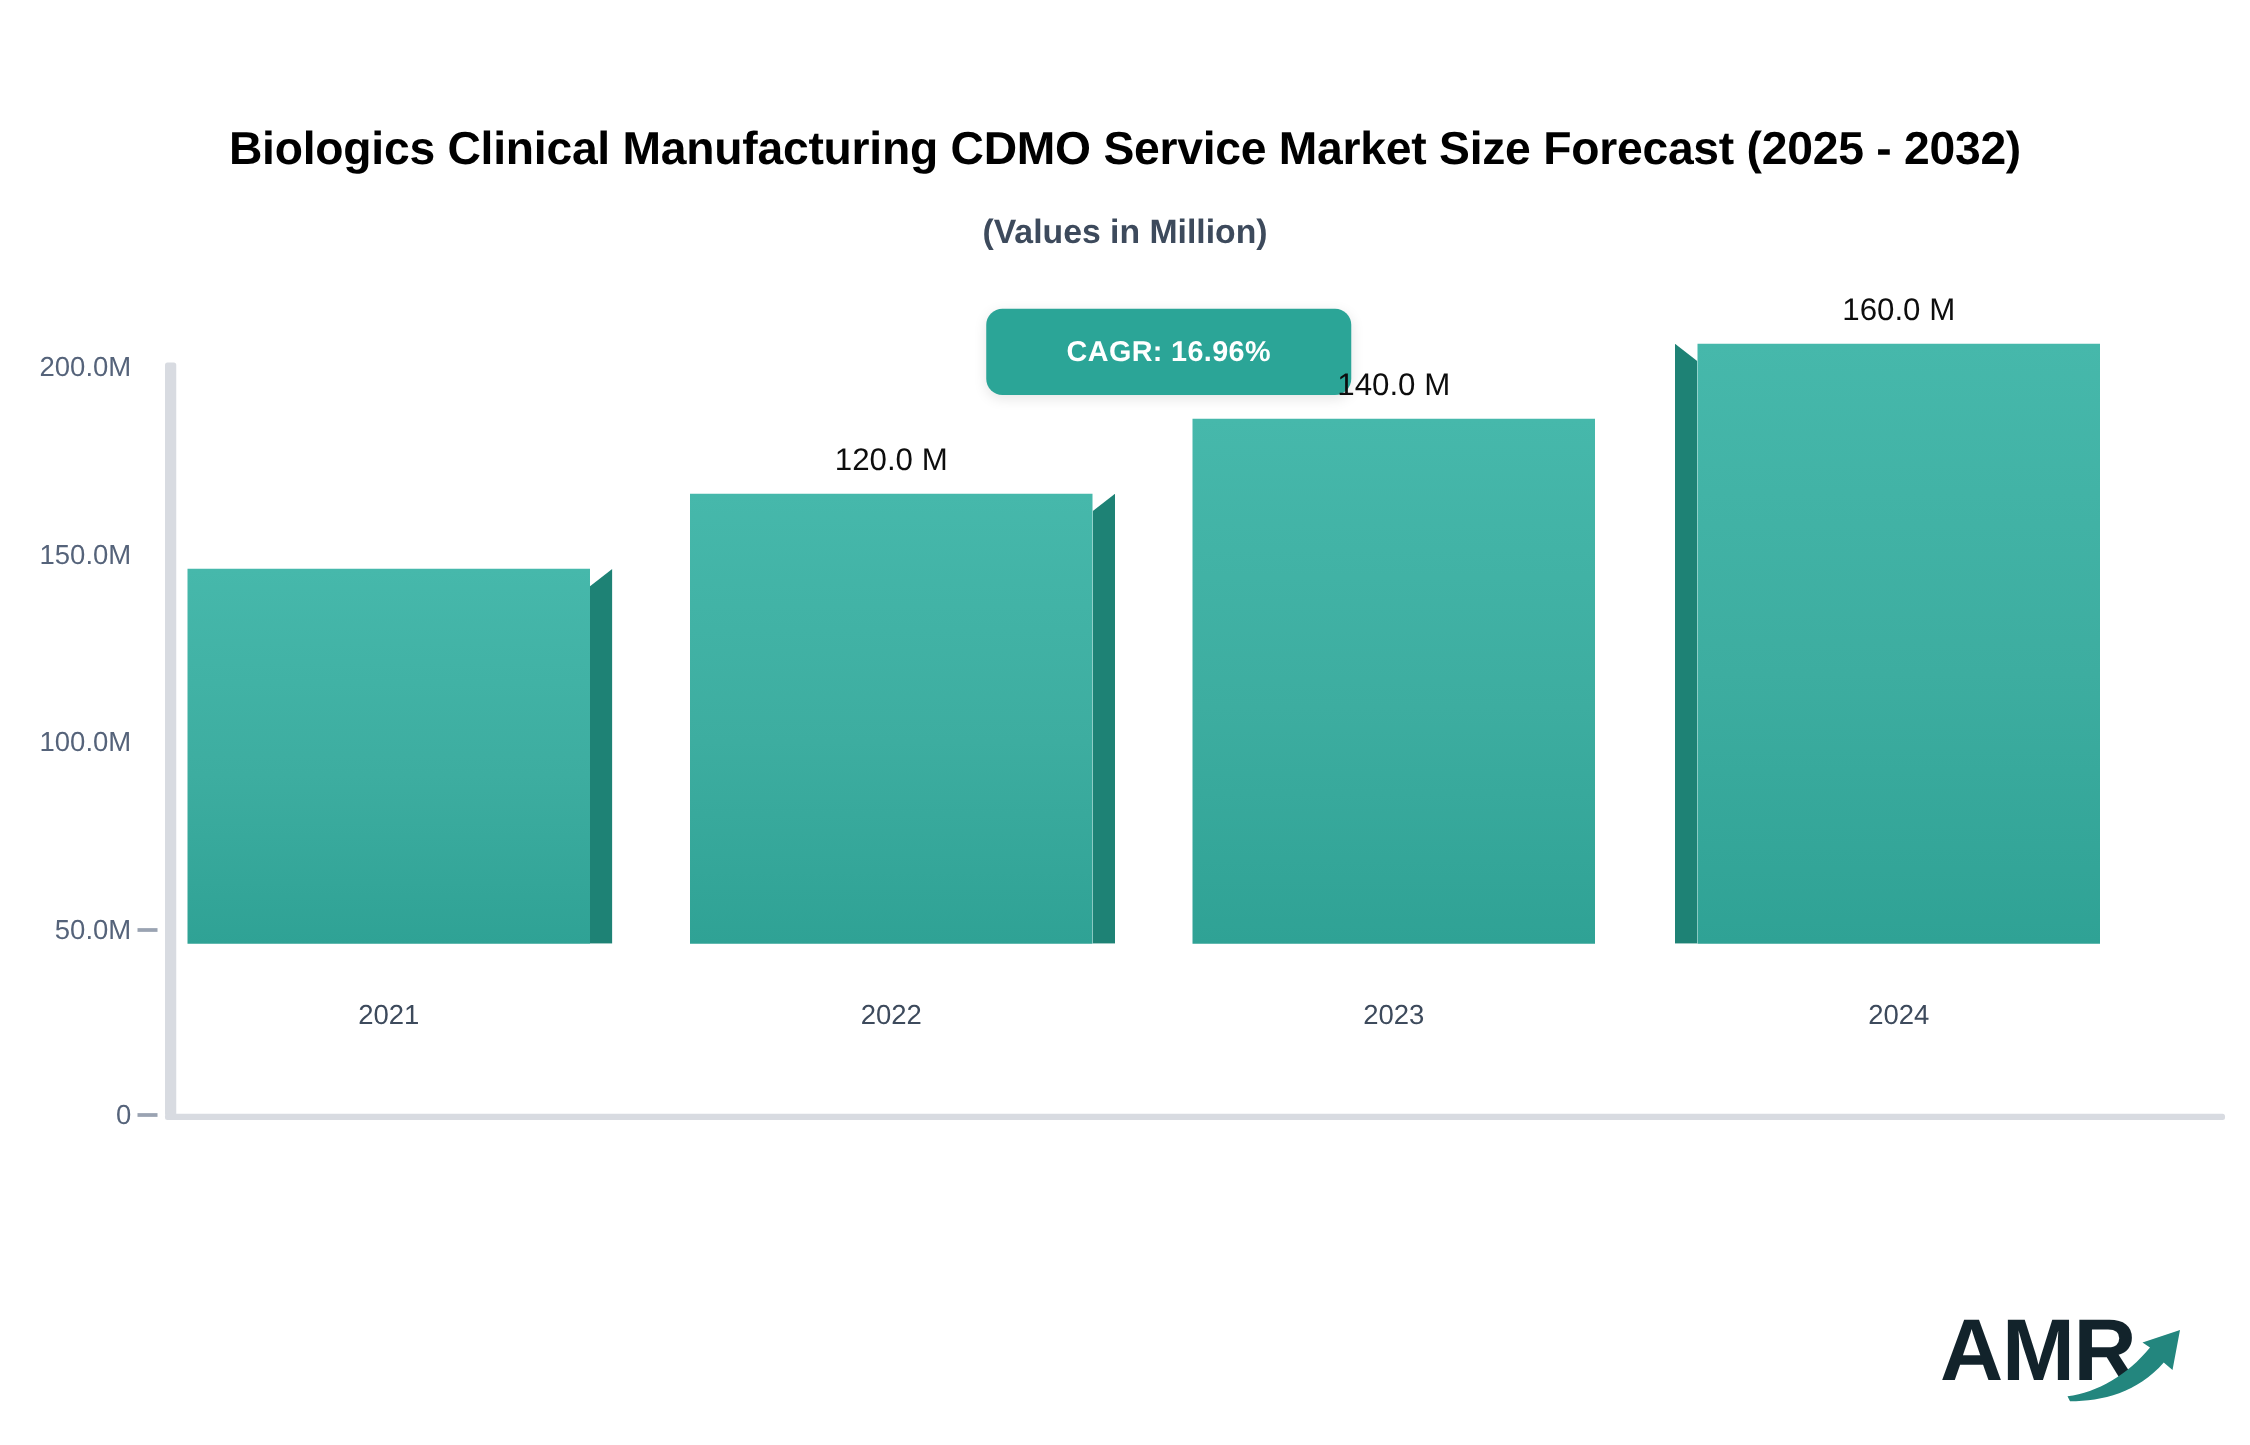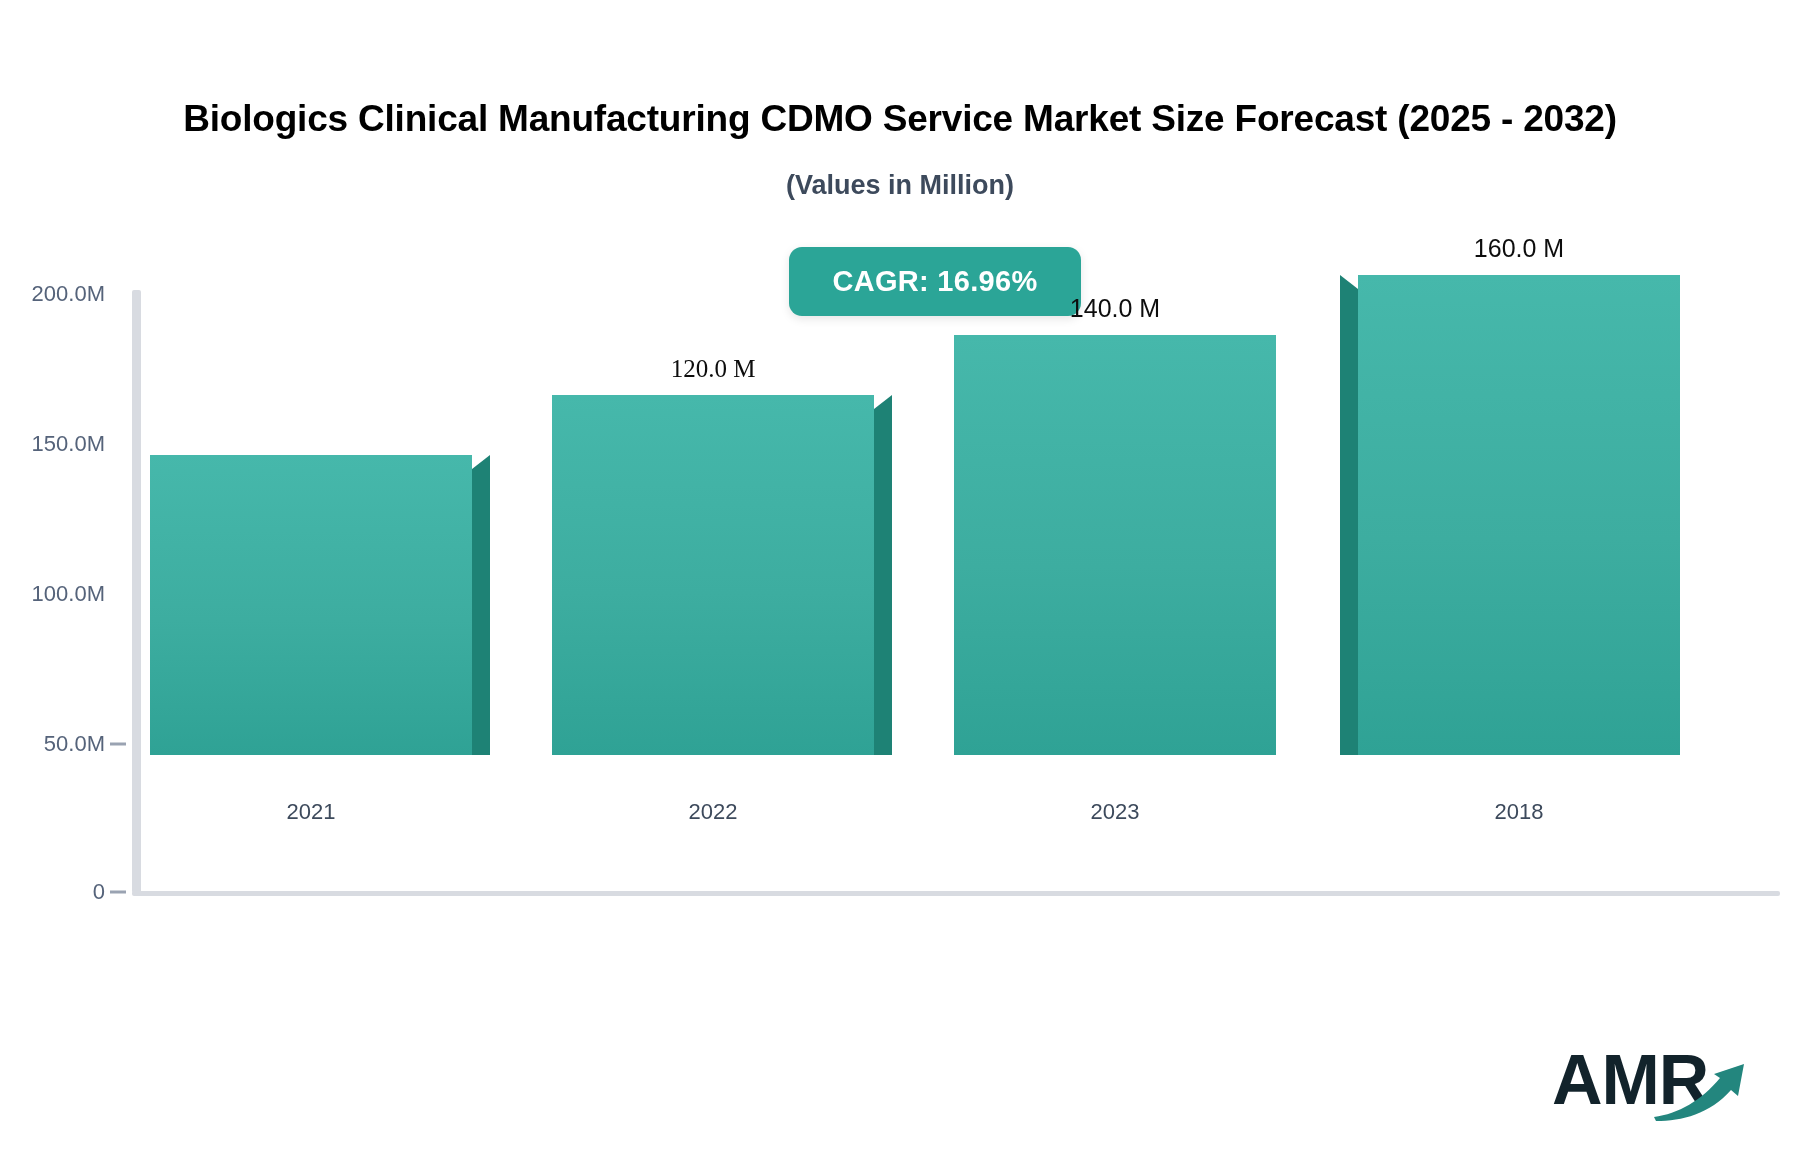--- a/index.html
+++ b/index.html
@@ -48,21 +48,21 @@
     height: 69px;
     border-radius: 13px;
     background: #2ba597;
     box-shadow: 0 3px 10px rgba(0,0,0,0.10);
     display: flex;
     align-items: center;
     justify-content: center;
   }
   #cagr-badge .cagr-text {
     color: #ffffff;
-    font-size: 29px;
+    font-size: 23px;
     font-weight: bold;
     letter-spacing: 0.3px;
   }
 
   
   #plot-area {
     position: absolute;
     left: 0;
     top: 0;
     width: 1800px;
@@ -193,35 +193,35 @@
 
   <div class="bar-group" style="left:150px; width:340px; height:600px;">
     <div class="bar-side right" style="left:322px; height:300px; clip-path: polygon(0 14px, 100% 0, 100% 100%, 0 100%);"></div>
     <div class="bar-front" style="width:322px; height:300px;"></div>
     <div class="bar-xlabel" style="bottom:-70px; width:322px;">2021</div>
   </div>
 
   <div class="bar-group" style="left:552px; width:340px; height:600px;">
     <div class="bar-side right" style="left:322px; height:360px; clip-path: polygon(0 14px, 100% 0, 100% 100%, 0 100%);"></div>
     <div class="bar-front" style="width:322px; height:360px;"></div>
-    <div class="bar-value" style="bottom:372px; width:322px;font-family:Liberation Serif, serif;">120.0 M</div>
+    <div class="bar-value" style="bottom:372px; width:322px;">120.0 M</div>
     <div class="bar-xlabel" style="bottom:-70px; width:322px;">2022</div>
   </div>
 
   <div class="bar-group" style="left:954px; width:340px; height:600px;padding-left:34px;">
     <div class="bar-front" style="width:322px; height:420px;"></div>
     <div class="bar-value" style="bottom:432px; width:322px;">140.0 M</div>
     <div class="bar-xlabel" style="bottom:-70px; width:322px;">2023</div>
   </div>
 
   <div class="bar-group" style="left:1340px; width:360px; height:600px;">
     <div class="bar-side" style="left:0px; height:480px; clip-path: polygon(0 0, 100% 14px, 100% 100%, 0 100%);"></div>
     <div class="bar-front" style="left:18px; width:322px; height:480px;"></div>
     <div class="bar-value" style="bottom:492px; left:18px; width:322px;">160.0 M</div>
-    <div class="bar-xlabel" style="bottom:-70px; left:18px; width:322px;">2018</div>
+    <div class="bar-xlabel" style="bottom:-70px; left:18px; width:322px;">2024</div>
   </div>
 </div>
 
 <div id="amr-logo">
   <span class="amr-text">AMR</span>
   <svg class="amr-arrow" width="96" height="62" viewBox="0 0 96 62">
     <path d="M2 57 C 26 54, 50 40, 68 18 L 62 14 L 92 4 L 86 36 L 79 30 C 58 54, 30 61, 4 61 Z" fill="#23867e"></path>
   </svg>
 </div>
 

